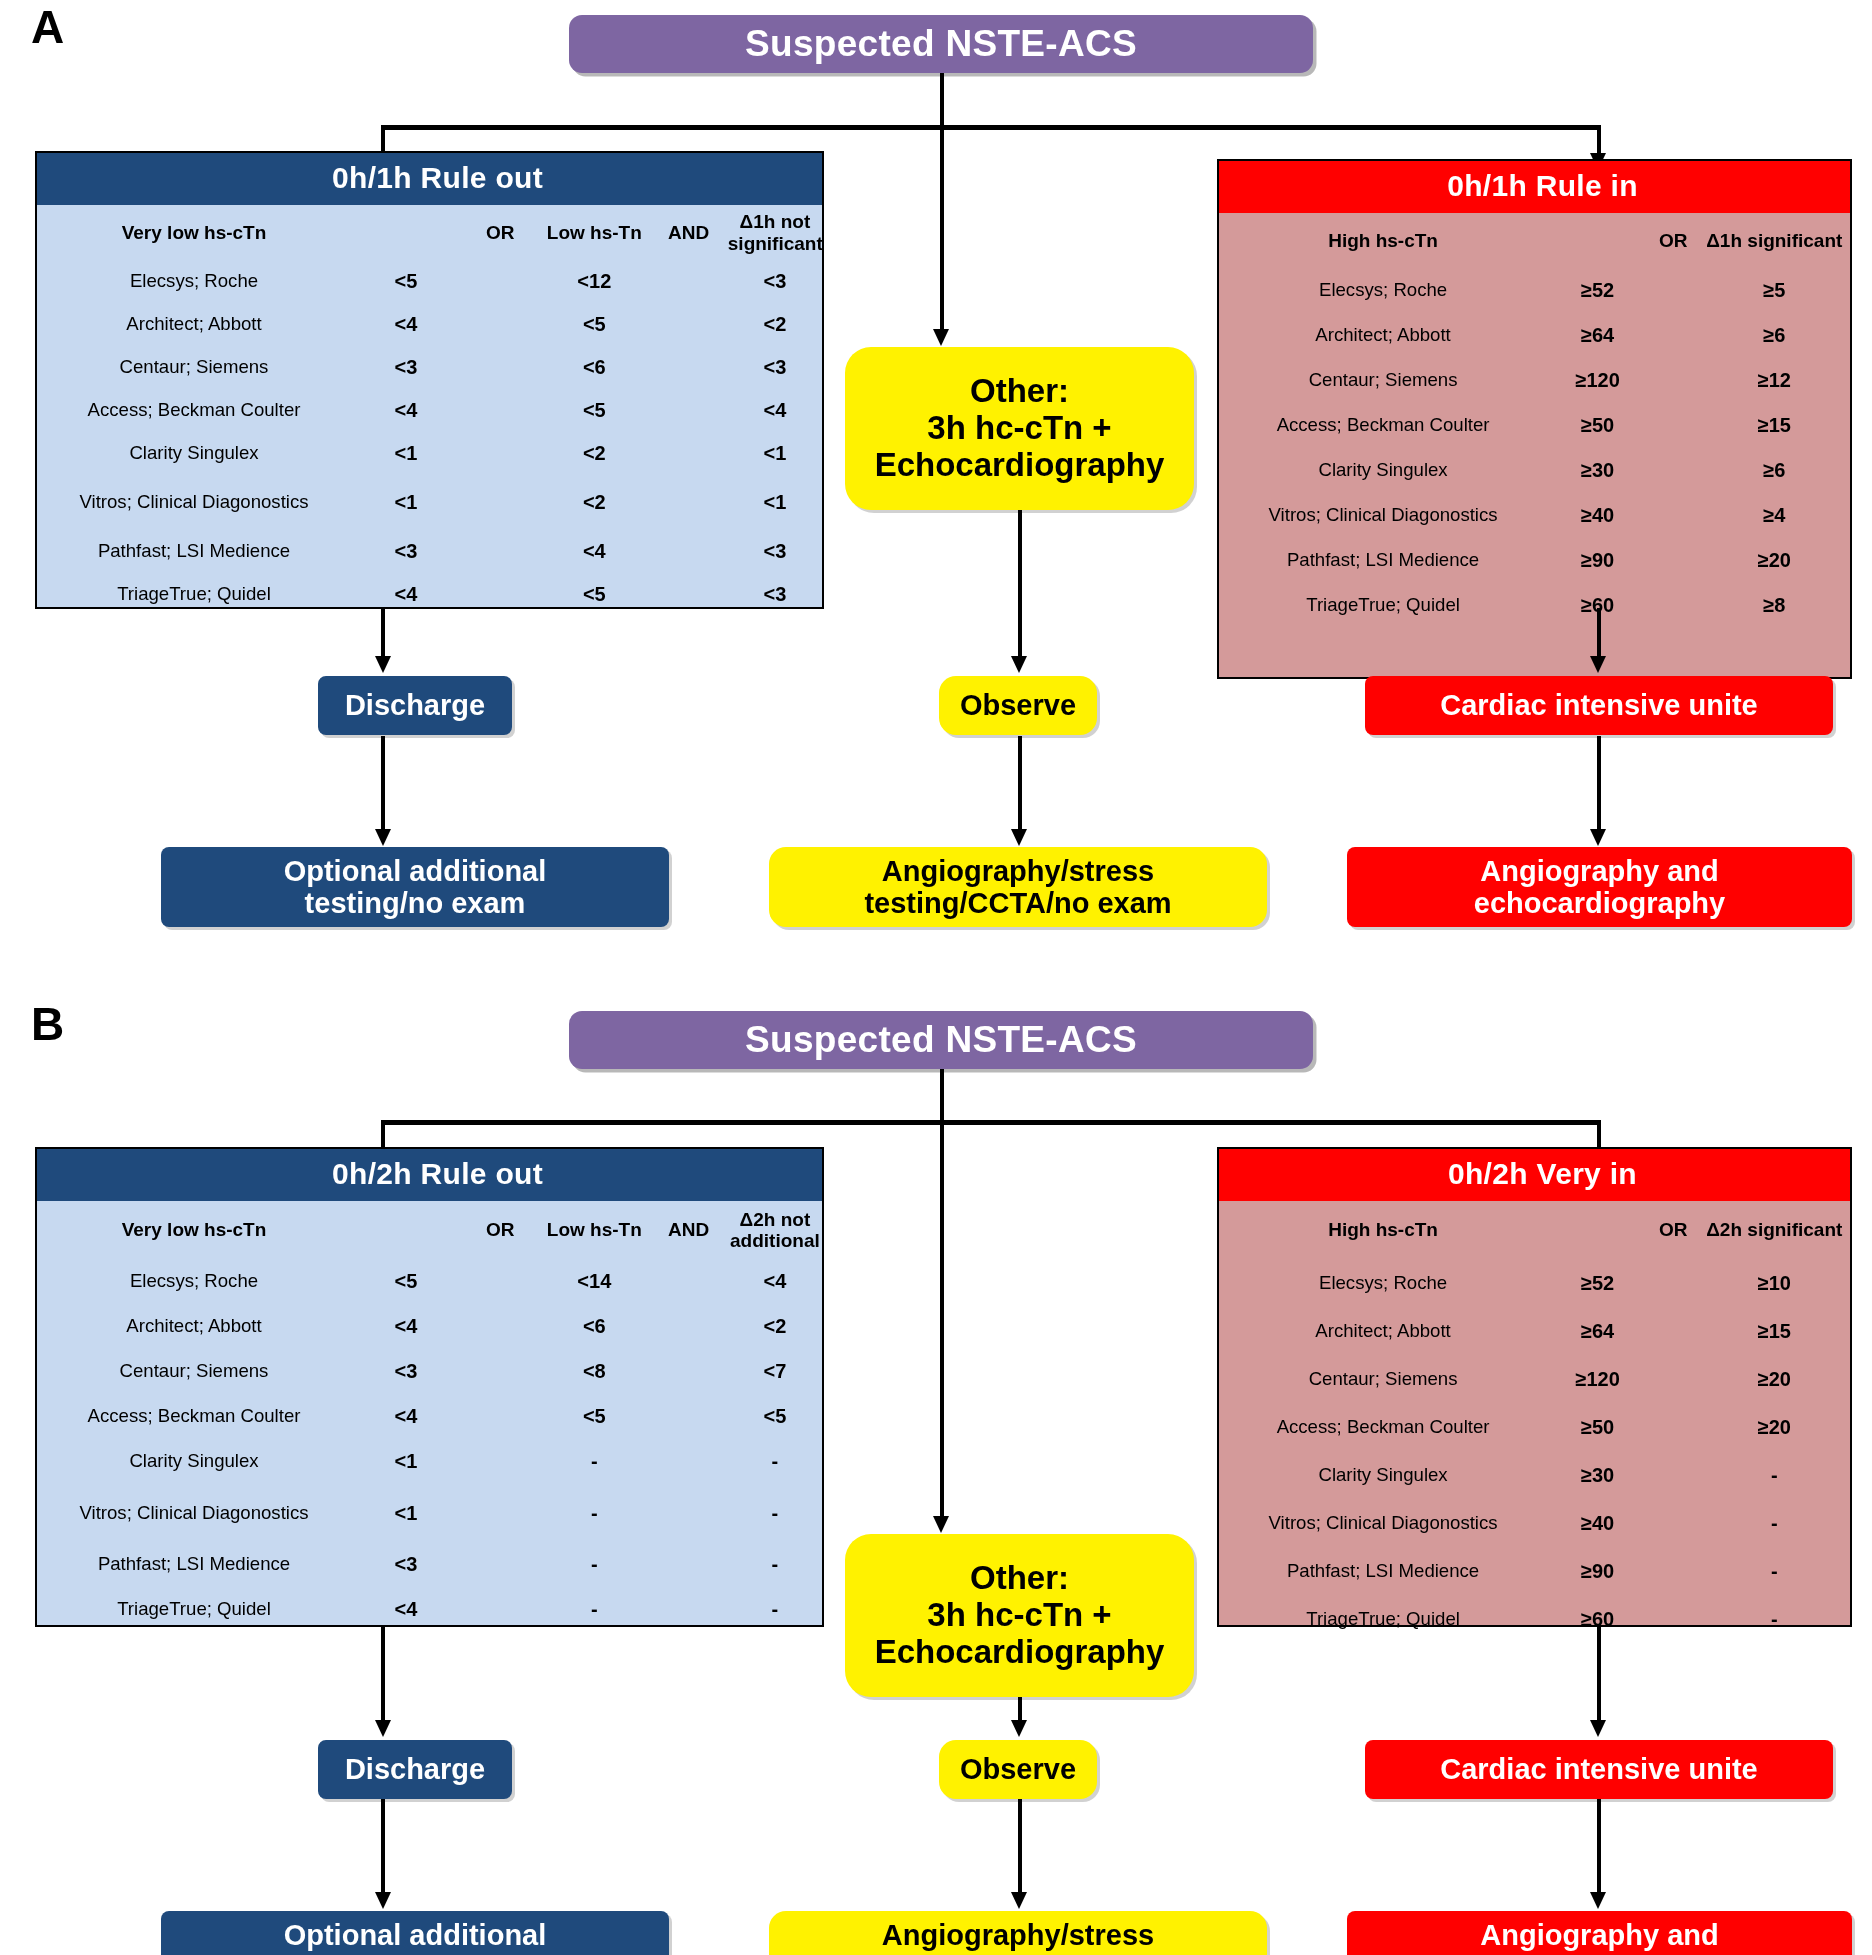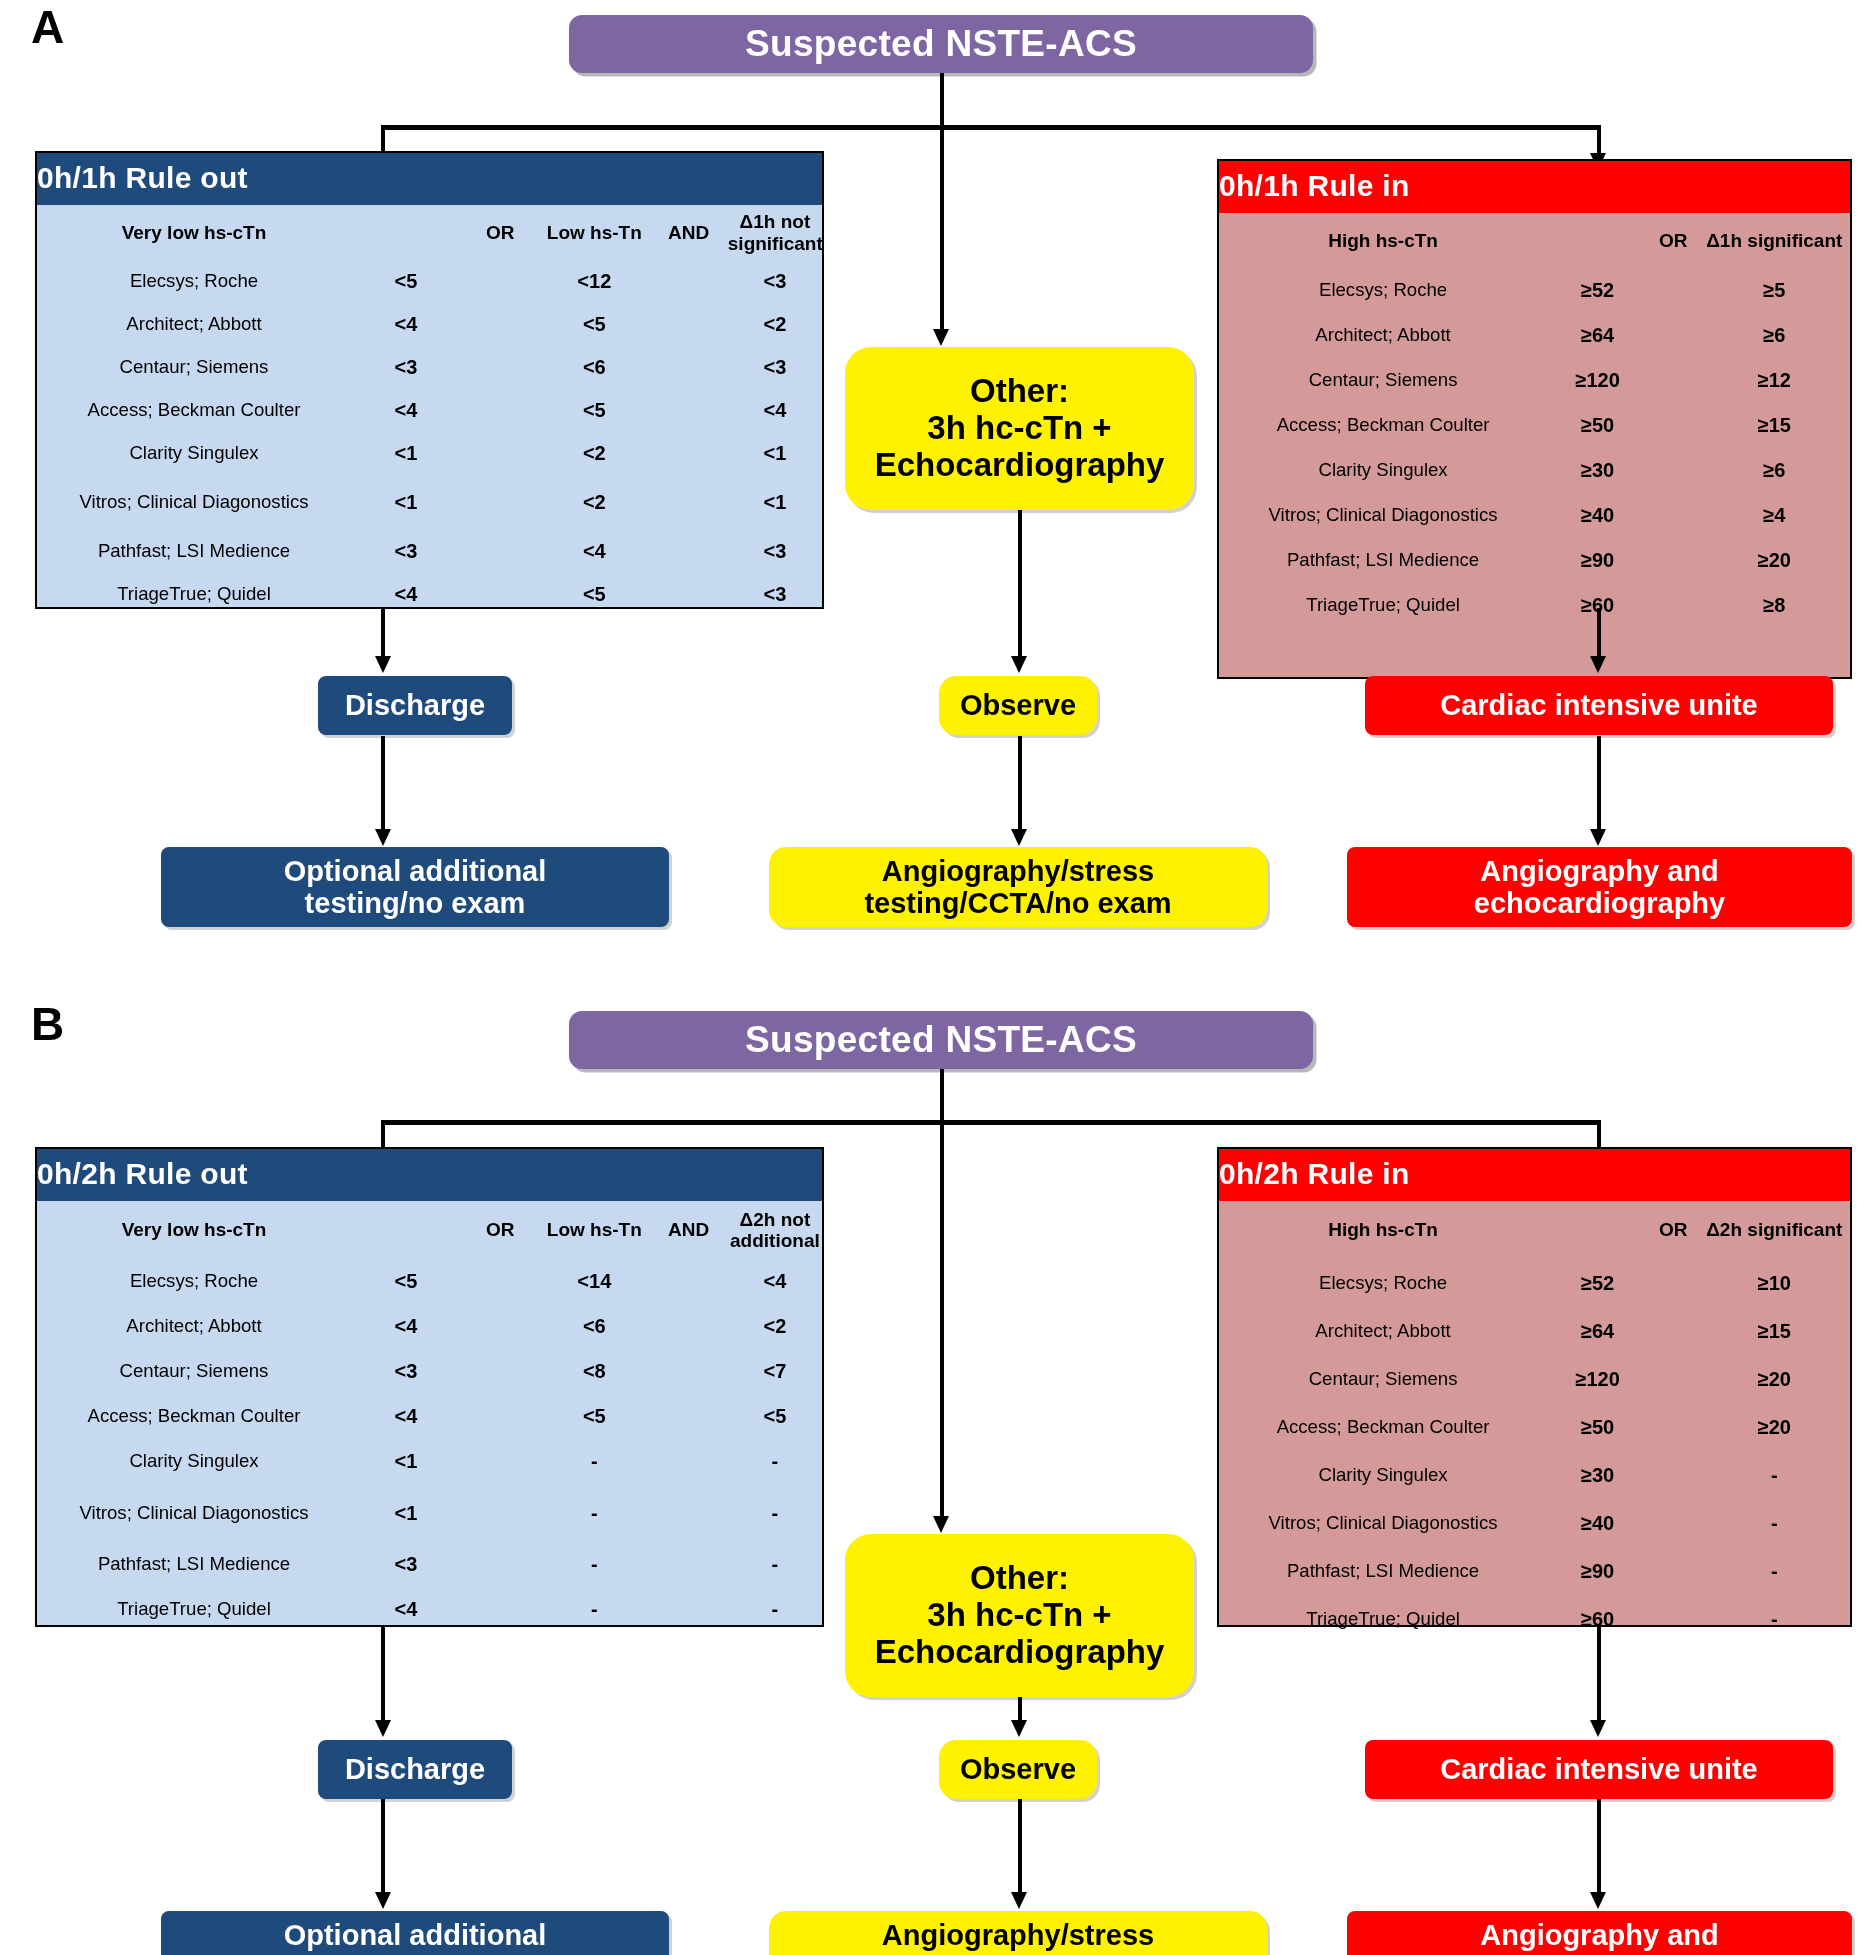--- a/index.html
+++ b/index.html
@@ -34,22 +34,22 @@
     border-left:8.5px solid transparent;border-right:8.5px solid transparent;
     border-top:17px solid #000;
   }
 
   
   .table-box{position:absolute;border:2.5px solid #000;box-sizing:border-box;}
   .table-box.ruleout{background:#C7D9F0;}
   .table-box.rulein{background:#D49A9A;}
   .table-head{
     width:100%;box-sizing:border-box;
-    text-align:left;color:#fff;font-weight:bold;font-size:30px;
-    padding:8px 0 10px 0;letter-spacing:0.3px;
+    text-align:center;color:#fff;font-weight:bold;font-size:30px;
+    padding:8px 0 10px 16px;letter-spacing:0.3px;
   }
   .table-head.blue{background:#1F4A7C;}
   .table-head.red{background:#FF0000;}
 
   table.grid{width:100%;border-collapse:collapse;table-layout:fixed;}
   table.grid td{
     font-size:18.6px;color:#000;text-align:center;vertical-align:middle;
     padding:0;line-height:1.12;
   }
   table.grid tr.hdr td{font-weight:bold;font-size:19px;}
@@ -388,21 +388,21 @@
             <td></td>
             <td class="val">-</td>
             <td></td>
             <td class="val">-</td>
           </tr>
       </tbody>
     </table>
   </div>
 
   <div class="table-box rulein" style="left:1217px;top:169px;width:635px;height:480px;">
-    <div class="table-head red">0h/2h Rule in</div>
+    <div class="table-head red">0h/2h Very in</div>
     <table class="grid rulein">
       <colgroup>
           <col class="c-name">
           <col class="c-v1">
           <col class="c-or">
           <col class="c-v2">
         </colgroup>
       <tbody>
         <tr class="hdr" style="height:58px;">
           <td>High hs-cTn</td>

